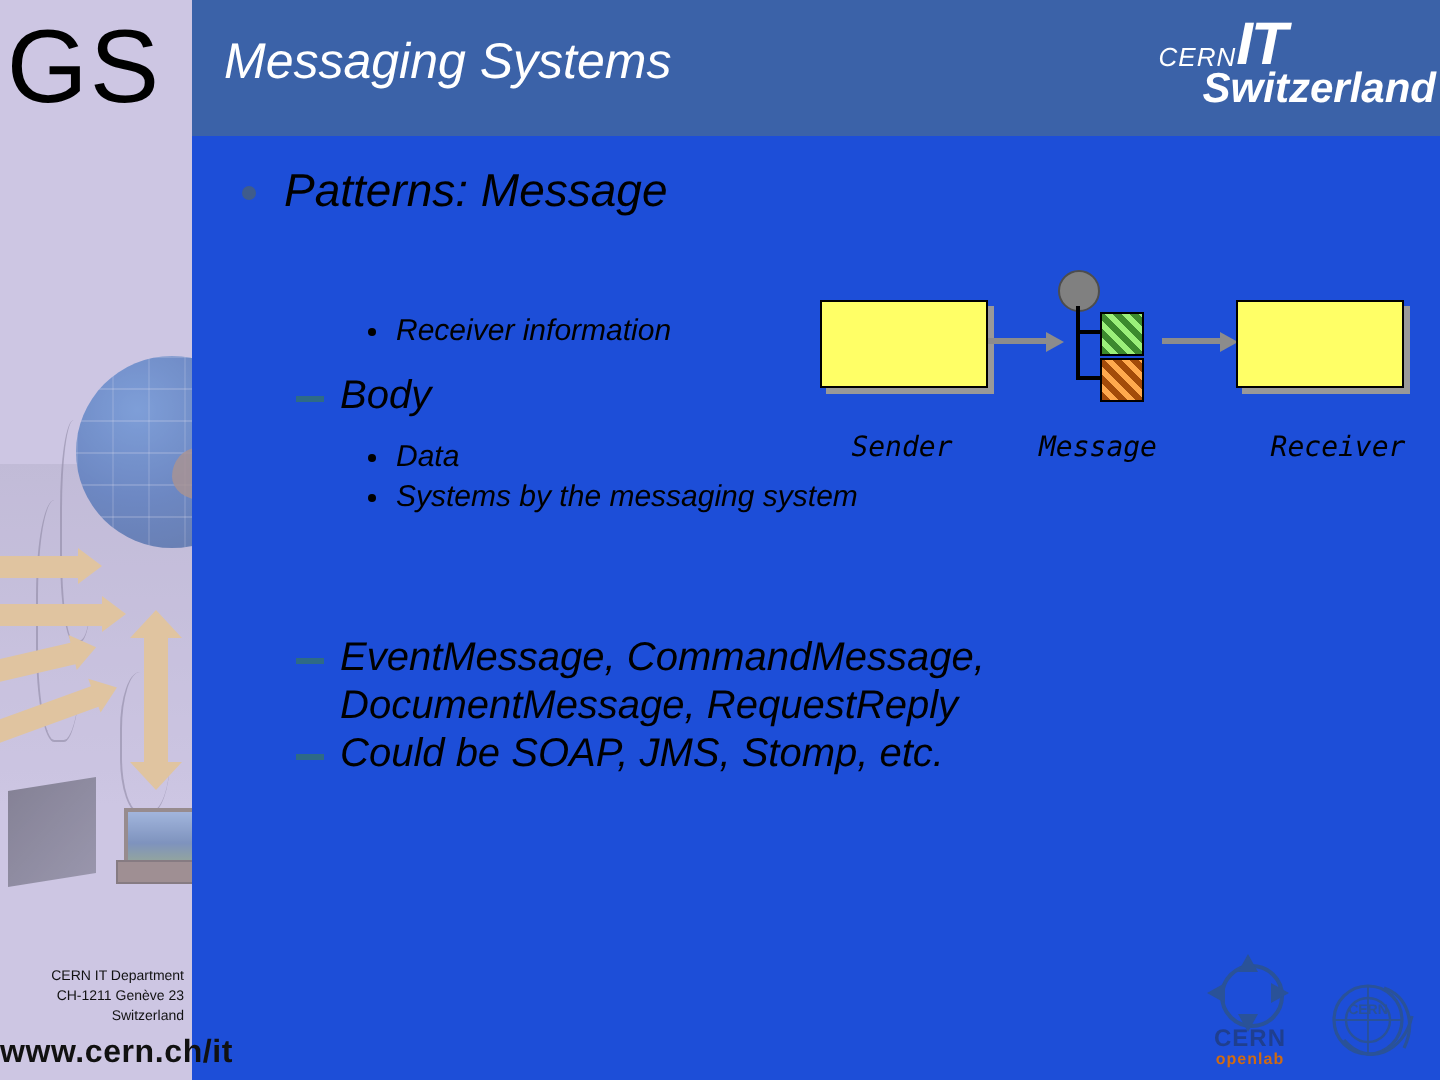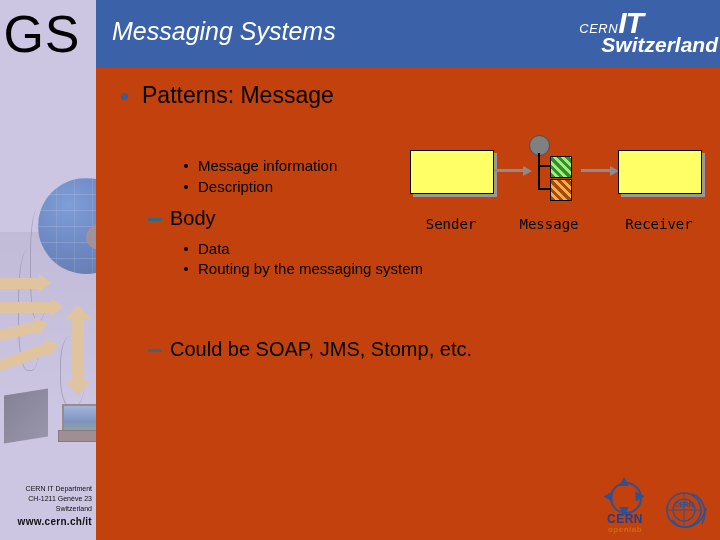--- a/index.html
+++ b/index.html
@@ -147,21 +147,22 @@
   .cl-row1 { display: flex; align-items: flex-end; }
   .cl-cern { font-size: 13px; letter-spacing: .5px; padding-bottom: 3px; }
   .cl-it { font-size: 30px; font-weight: bold; letter-spacing: -1px; }
   .cl-dept { font-size: 21px; font-weight: bold; margin-left: 22px; margin-top: -4px; }
 
   
   .content {
     position: absolute;
     left: 96px; top: 68px;
     width: 624px; height: 472px;
-    background: #c2410c;
+    background: #1d4ed8;
+    font-style: italic;
   }
 
   .bullets { position: absolute; left: 16px; top: 14px; width: 470px; }
 
   .lvl1 {
     position: relative;
     padding-left: 30px;
     font-size: 23px;
     color: #000000;
     line-height: 1.15;
@@ -285,36 +286,36 @@
   .diagram-label {
     position: absolute;
     top: 84px;
     font-family: "DejaVu Sans Mono", monospace;
     font-size: 14px;
     color: #000000;
     text-align: center;
   }
   .lbl-sender { left: 4px; width: 82px; }
   .lbl-message { left: 102px; width: 82px; }
-  .lbl-receiver { left: 212px; width: 82px; }
+  .lbl-receiver { left: 222px; width: 82px; }
 
   
   .footer-addr {
     position: absolute;
     left: 0; top: 484px;
     width: 92px;
     text-align: right;
     color: #111111;
     font-size: 7px;
     line-height: 1.45;
     z-index: 4;
   }
   .footer-url {
     font-weight: bold;
-    font-size: 10px;
+    font-size: 16px;
     letter-spacing: .3px;
     margin-top: 1px;
   }
 
   .footer-logos {
     position: absolute;
     right: 10px; bottom: 6px;
     display: flex;
     align-items: flex-end;
     gap: 8px;
@@ -384,47 +385,47 @@
       <span>Patterns: Message</span>
     </div>
 
     <div class="gap-md"></div>
 
 
     <div class="gap-sm"></div>
 
     <div class="lvl3">
       <span class="mk"></span>
-      <span>Message information</span>
-    </div>
+      <span>Receiver information</span>
+    </div>
+
+    <div class="gap-sm"></div>
+
+    <div class="lvl2">
+      <span class="mk"></span>
+      <span>Body</span>
+    </div>
+
+    <div class="gap-sm"></div>
+
     <div class="lvl3">
       <span class="mk"></span>
-      <span>Description</span>
-    </div>
-
-    <div class="gap-sm"></div>
+      <span>Data</span>
+    </div>
+    <div class="lvl3">
+      <span class="mk"></span>
+      <span>Systems by the messaging system</span>
+    </div>
+
+    <div style="height:58px"></div>
 
     <div class="lvl2">
       <span class="mk"></span>
-      <span>Body</span>
-    </div>
-
-    <div class="gap-sm"></div>
-
-    <div class="lvl3">
-      <span class="mk"></span>
-      <span>Data</span>
-    </div>
-    <div class="lvl3">
-      <span class="mk"></span>
-      <span>Routing by the messaging system</span>
-    </div>
-
-    <div style="height:58px"></div>
-
+      <span>EventMessage, CommandMessage, DocumentMessage, RequestReply</span>
+    </div>
     <div class="lvl2">
       <span class="mk"></span>
       <span>Could be SOAP, JMS, Stomp, etc.</span>
     </div>
 
   </div>
 
   <div class="diagram">
     <div class="node-box box-sender"></div>
     <div class="arrow-line arrow-1"></div>

